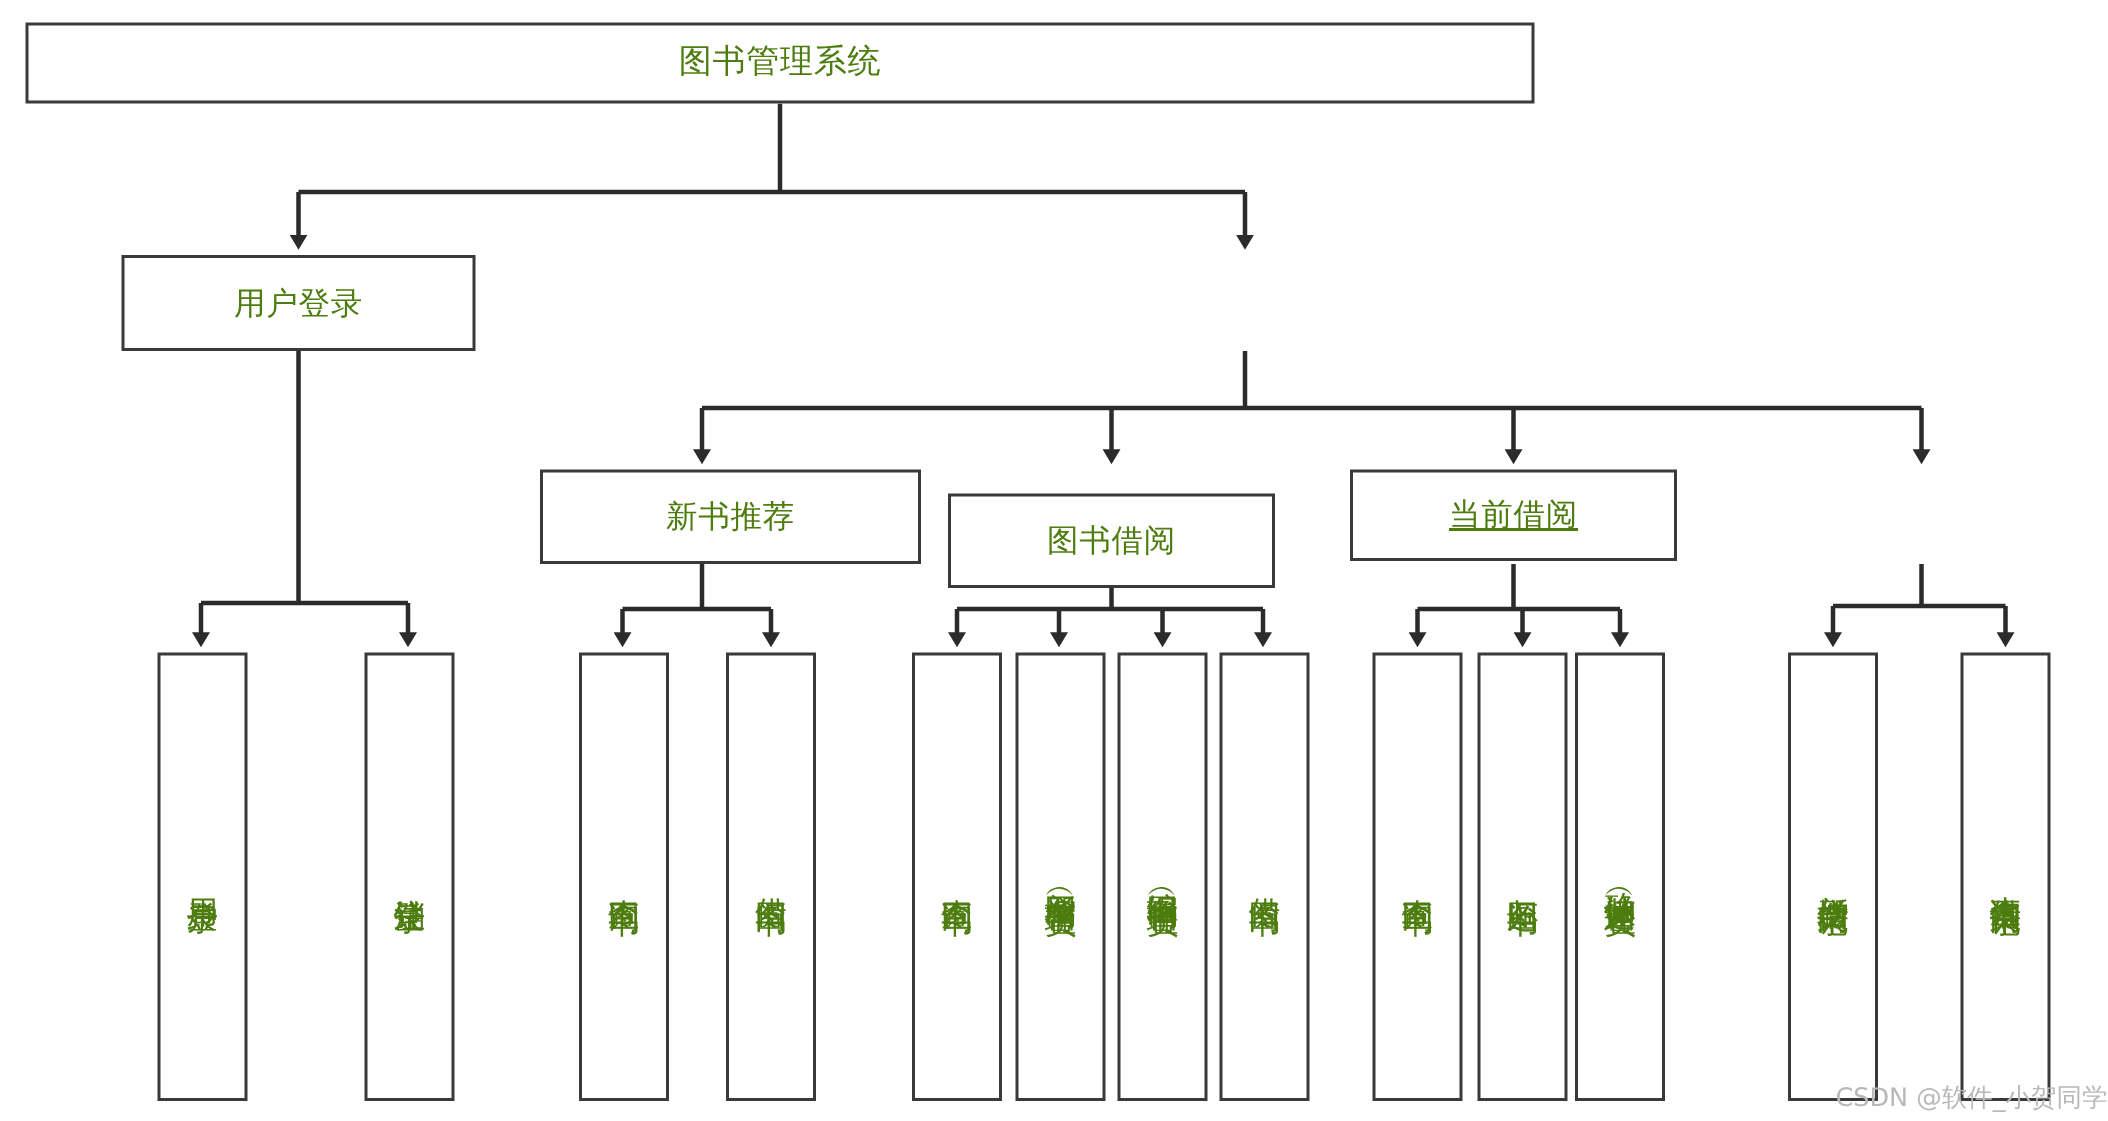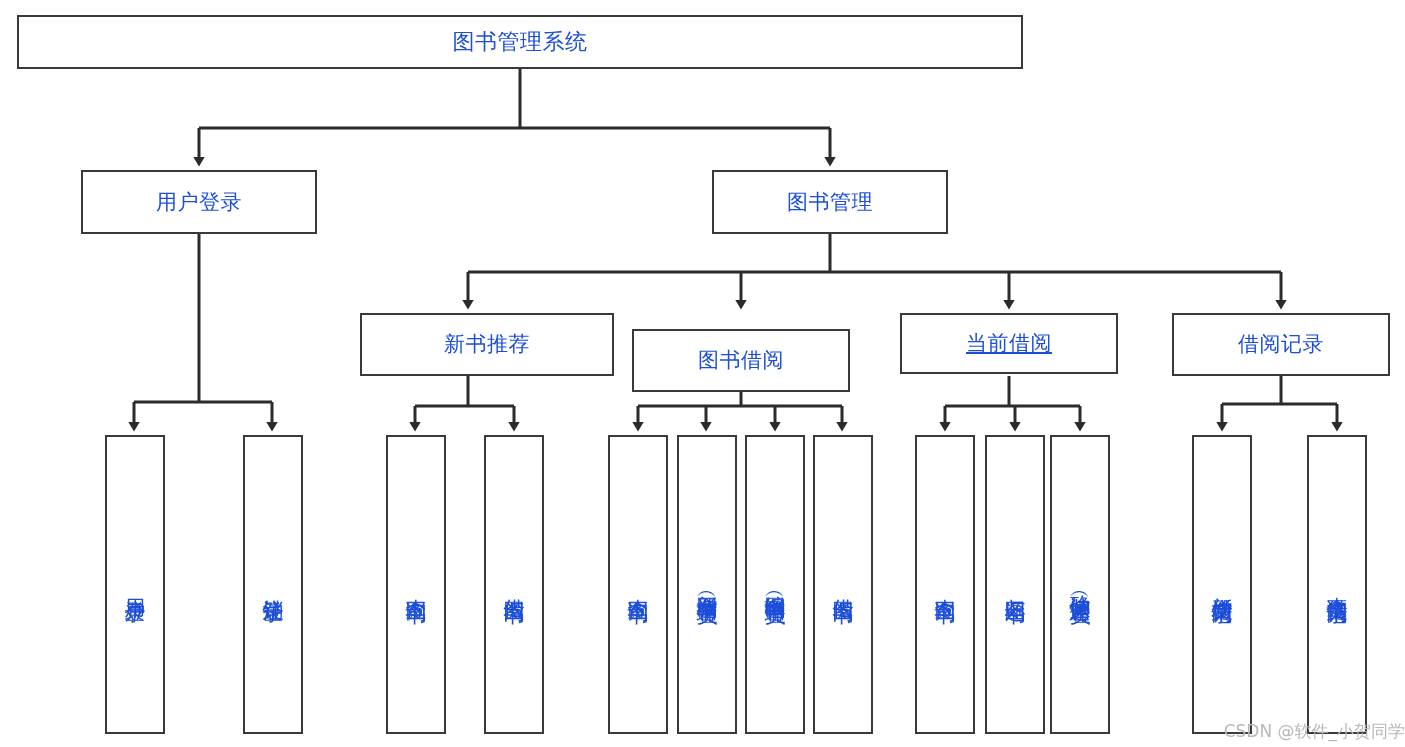--- a/index.html
+++ b/index.html
@@ -27,21 +27,21 @@
     pointer-events: none;
   }
   .node {
     position: absolute;
     box-sizing: border-box;
     background: #ffffff;
     border: 2px solid #3a3a3a;
     display: flex;
     align-items: center;
     justify-content: center;
-    color: #1d4ed8;
+    color: #4d7c0f;
     z-index: 2;
   }
   .node .label {
     display: block;
     text-align: center;
     line-height: 1.18;
     letter-spacing: 0.5px;
   }
   
   .node.horiz .label {
@@ -132,39 +132,33 @@
   </svg>
 
   <div class="node horiz root" style="left:17px; top:15px; width:1006px; height:54px;">
     <span class="label">图书管理系统</span>
   </div>
 
   <div class="node horiz" style="left:81px; top:170px; width:236px; height:64px;">
     <span class="label">用户登录</span>
   </div>
 
-  <div class="node horiz" style="left:712px; top:170px; width:236px; height:64px;">
-    <span class="label">图书管理</span>
-  </div>
 
   <div class="node horiz" style="left:360px; top:313px; width:254px; height:63px;">
     <span class="label">新书推荐</span>
   </div>
 
   <div class="node horiz" style="left:632px; top:313px; width:218px; height:63px;margin-top:16px;">
     <span class="label">图书借阅</span>
   </div>
 
   <div class="node horiz" style="left:900px; top:313px; width:218px; height:61px;text-decoration:underline;">
     <span class="label">当前借阅</span>
   </div>
 
-  <div class="node horiz" style="left:1172px; top:313px; width:218px; height:63px;">
-    <span class="label">借阅记录</span>
-  </div>
 
   <div class="node vert" style="left:105px; top:435px; width:60px; height:299px;">
     <span class="label">用户登录</span>
   </div>
 
   <div class="node vert" style="left:243px; top:435px; width:60px; height:299px;">
     <span class="label">注销登录</span>
   </div>
 
   <div class="node vert" style="left:386px; top:435px; width:60px; height:299px;">

